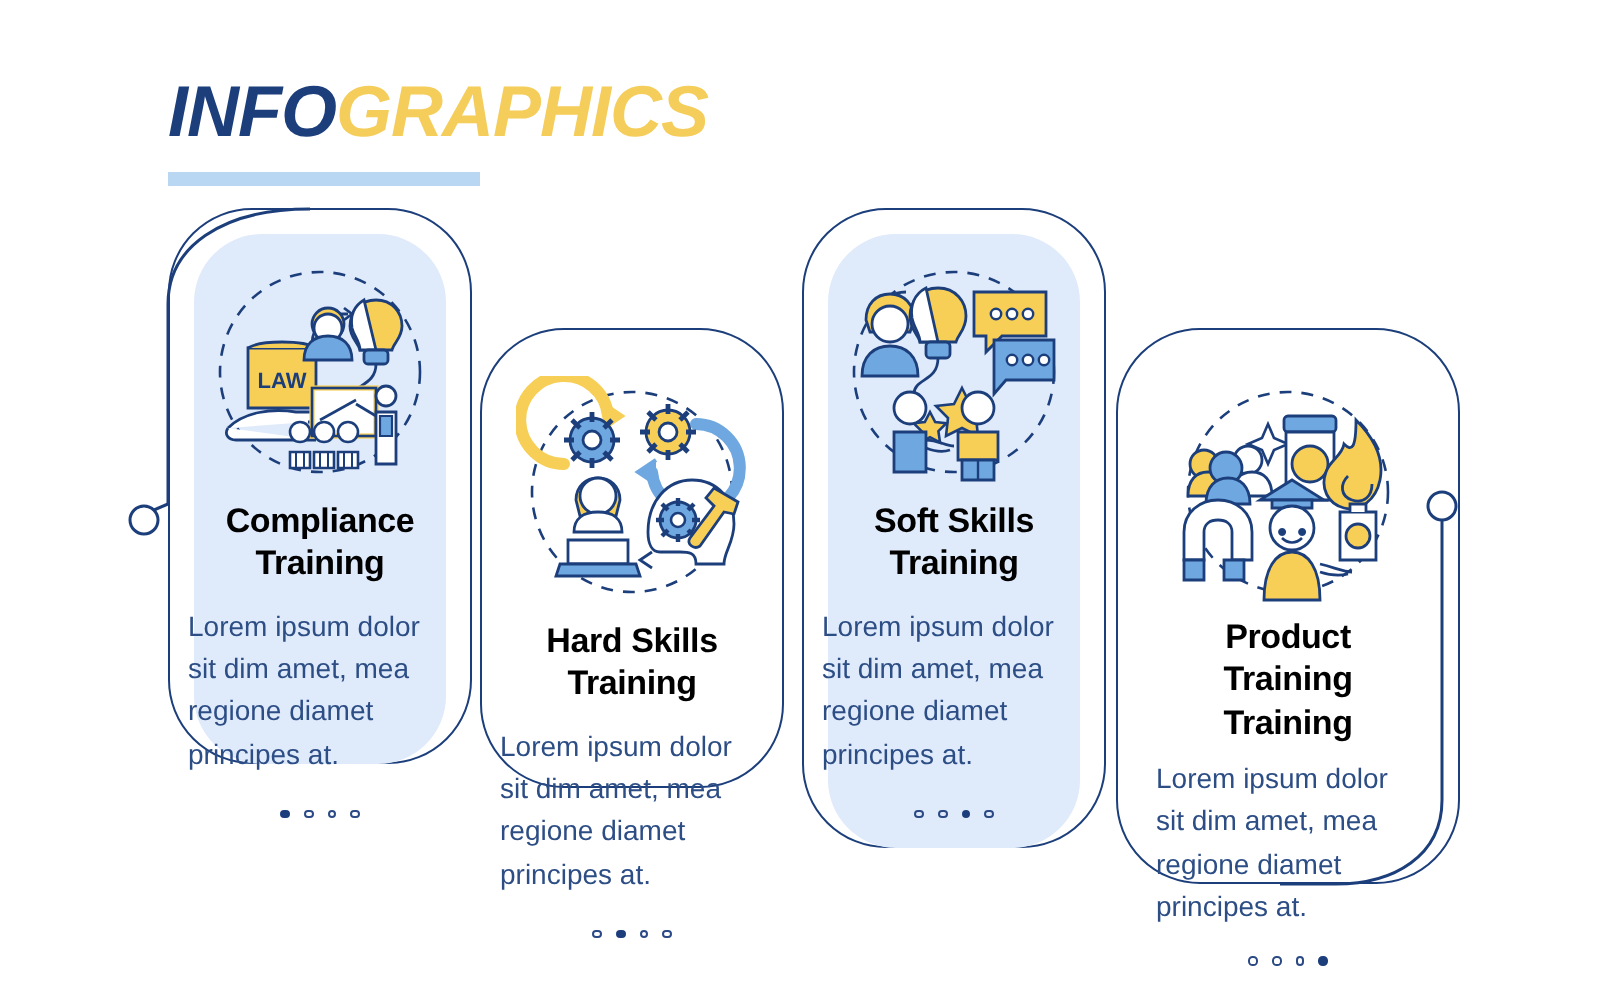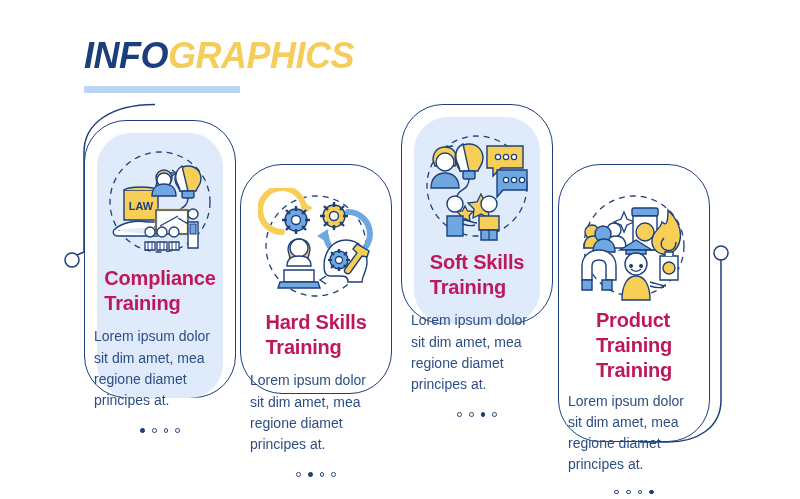--- a/index.html
+++ b/index.html
@@ -46,66 +46,66 @@
     display: flex;
     flex-direction: column;
     align-items: center;
     z-index: 2;
   }
 
   .icon-wrap { position: relative; }
   .icon-wrap svg { display: block; }
 
   .card-title {
-    color: #be185d;
+    color: #000000;
     font-weight: bold;
-    font-size: 20px;
+    font-size: 17px;
     line-height: 1.26;
-    text-align: left;
+    text-align: center;
     letter-spacing: -0.2px;
   }
   .card-desc {
     color: #2d4e85;
     font-size: 14px;
     line-height: 1.52;
     text-align: left;
     width: 132px;
   }
 
   .dots { display: flex; gap: 7px; align-items: center; }
   .dot {
     width: 4.6px; height: 4.6px; border-radius: 50%;
     border: 1.1px solid #2b4a85;
     background: transparent;
   }
   .dot.on { background: #1c3f7c; border-color: #1c3f7c; }
 
   
-  #card-1 { left: 84px;  top: 120px; width: 152px; height: 278px; }
+  #card-1 { left: 84px;  top: 104px; width: 152px; height: 278px; }
   #card-1 .card-fill  { left: 13px; top: 13px; right: 13px; bottom: 0px; border-bottom-left-radius: 34px; border-bottom-right-radius: 34px; }
   #card-1 .card-body  { padding-top: 24px; }
   #card-1 .card-title { margin-top: 6px; }
   #card-1 .card-desc  { margin-top: 10px; }
   #card-1 .dots       { margin-top: 17px; }
 
   #card-2 { left: 240px; top: 164px; width: 152px; height: 230px; }
   #card-2 .card-fill  { left: 13px; top: 13px; right: 13px; bottom: 13px; }
   #card-2 .card-body  { padding-top: 24px; }
   #card-2 .card-title { margin-top: 6px; }
   #card-2 .card-desc  { margin-top: 10px; }
   #card-2 .dots       { margin-top: 17px; }
 
-  #card-3 { left: 401px; top: 104px; width: 152px; height: 220px; }
+  #card-3 { left: 401px; top: 104px; width: 152px; height: 320px; }
   #card-3 .card-fill  { left: 13px; top: 13px; right: 13px; bottom: 0px; border-bottom-left-radius: 34px; border-bottom-right-radius: 34px; }
   #card-3 .card-body  { padding-top: 24px; }
   #card-3 .card-title { margin-top: 6px; }
   #card-3 .card-desc  { margin-top: 10px; }
   #card-3 .dots       { margin-top: 17px; }
 
-  #card-4 { left: 558px; top: 164px; width: 152px; height: 278px; }
+  #card-4 { left: 558px; top: 164px; width: 172px; height: 278px; }
   #card-4 .card-fill  { left: 13px; top: 13px; right: 13px; bottom: 13px; }
   #card-4 .card-body  { padding-top: 24px; }
   #card-4 .card-title { margin-top: 4px; }
   #card-4 .card-desc  { margin-top: 7px; }
   #card-4 .dots       { margin-top: 14px; }
 
   
   #connectors { position: absolute; left: 0; top: 0; width: 800px; height: 499px; z-index: 1; }
 </style>
 </head>

